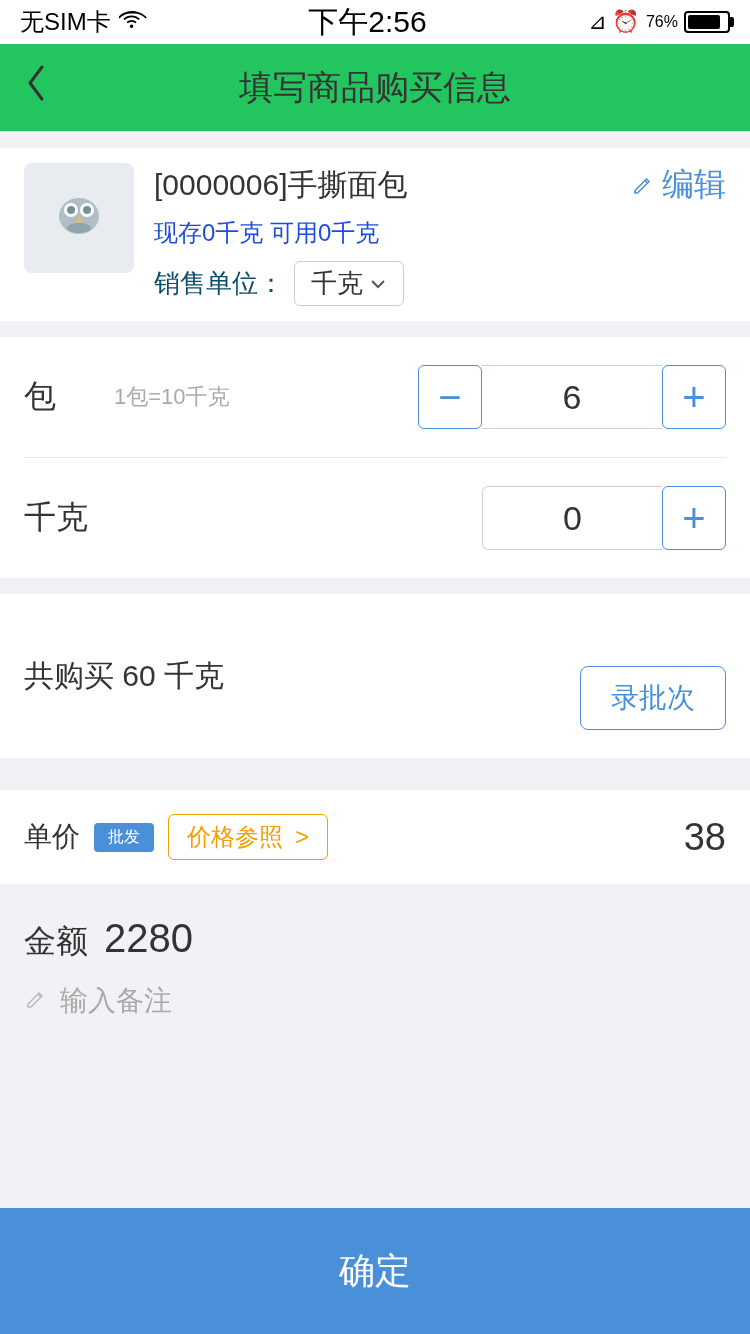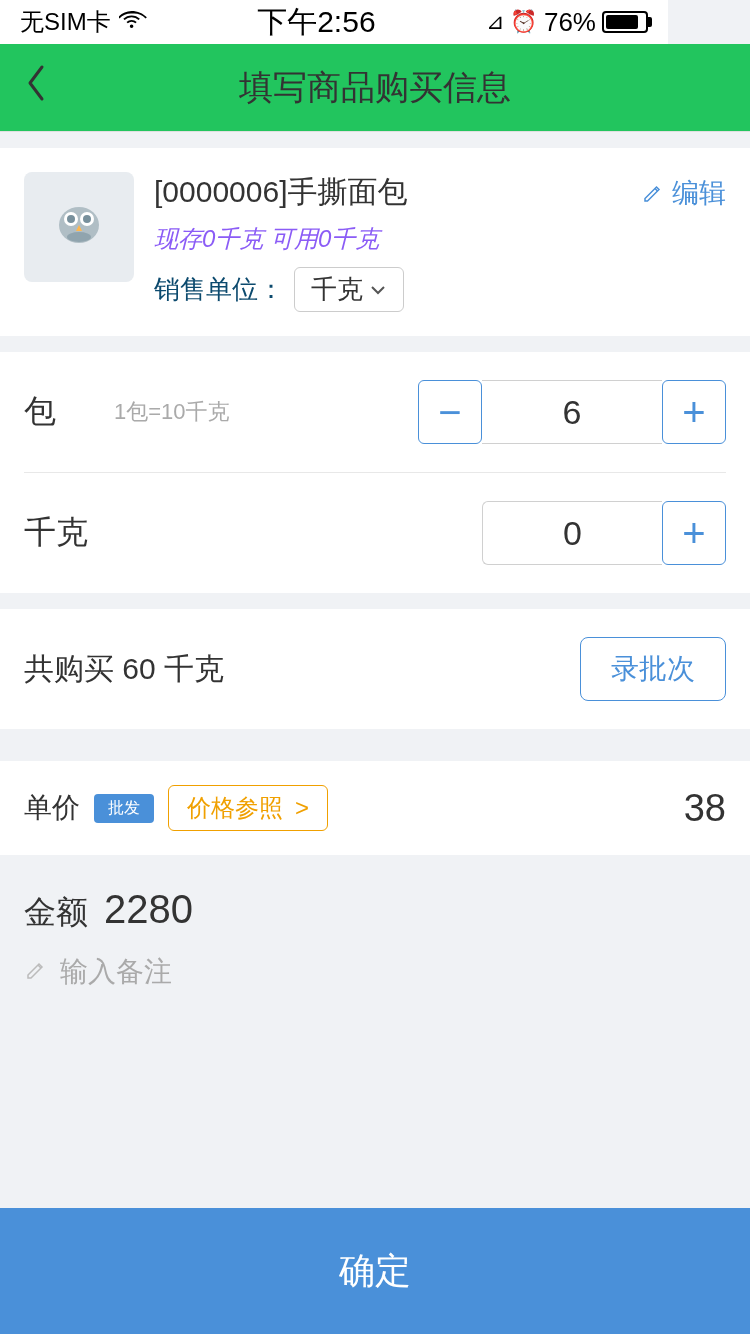--- a/index.html
+++ b/index.html
@@ -7,21 +7,21 @@
     body {
       width: 750px;
       min-height: 1334px;
       font-family: -apple-system, 'PingFang SC', 'Helvetica Neue', Arial, sans-serif;
       background: #f0f2f5;
       font-size: 28px;
     }
 
     
     .status-bar {
-      width: 668px;
+      width: 750px;
       height: 44px;
       background: #fff;
       display: flex;
       align-items: center;
       justify-content: space-between;
       padding: 8px 20px;
       font-size: 26px;
       color: #000;
     }
     .status-left { display: flex; align-items: center; gap: 8px; font-size: 24px; }
@@ -48,21 +48,21 @@
     }
     .nav-title {
       font-size: 34px;
       font-weight: 500;
       color: #333;
     }
 
     
     .product-section {
       background: #fff;
-      padding: 24px 24px;
+      padding: 15px 24px;
       display: flex;
       align-items: flex-start;
       gap: 20px;
       margin-top: 16px;
     }
     .product-thumb {
       width: 110px;
       height: 110px;
       background: #e8ecf0;
       border-radius: 8px;
@@ -80,31 +80,30 @@
       display: flex;
       justify-content: space-between;
       align-items: center;
     }
     .product-name {
       font-size: 30px;
       font-weight: 500;
       color: #333;
     }
     .product-edit {
-      font-size: 27px;
+      font-size: 32px;
       color: #4a90d9;
       display: flex;
       align-items: center;
       gap: 8px;
     }
     .product-stock {
       font-size: 24px;
-      color: #8b5cf6;
+      color: #1d4ed8;
       margin-top: 10px;
-      font-style: italic;
     }
     .product-unit-row {
       display: flex;
       align-items: center;
       gap: 10px;
       margin-top: 12px;
     }
     .product-unit-label {
       font-size: 26px;
       color: #0c4a6e;
@@ -194,20 +193,21 @@
       color: #333;
     }
     .batch-btn {
       border: 1.5px solid #4a90d9;
       background: #fff;
       color: #4a90d9;
       font-size: 28px;
       padding: 12px 30px;
       border-radius: 8px;
       cursor: pointer;
+      margin-top: 44px;
     }
 
     
     .price-section {
       background: #fff;
       padding: 24px 24px;
       margin-top: 16px;
       display: flex;
       align-items: center;
     }
@@ -343,21 +343,21 @@
     <span>
       <svg width="28" height="20" viewBox="0 0 28 20">
           <path d="M14 16a2 2 0 110 4 2 2 0 010-4zm0-5a8 8 0 015.66 2.34l-1.42 1.42A6 6 0 0014 13a6 6 0 00-4.24 1.76L8.34 13.34A8 8 0 0114 11zm0-5a13 13 0 019.19 3.81l-1.42 1.42A11 11 0 0014 8a11 11 0 00-7.77 3.23L4.81 9.81A13 13 0 0114 6zm0-5C20.63 1 26.63 3.69 30.95 8.05l-1.42 1.42A18 18 0 0014 4a18 18 0 00-13.53 5.47L-.95 8.05A20 20 0 0114 1z" fill="#000" transform="scale(0.9)"></path>
         </svg>
     </span>
   </div>
   <div class="status-center">下午2:56</div>
   <div class="status-right">
     <span style="font-size:22px;">⊿</span>
     <span style="font-size:22px;">⏰</span>
-    <span style="font-size:26px;">76%</span>
+    <span style="font-size:16px;">76%</span>
     <span class="battery-icon">
         <span class="battery-fill"></span>
       </span>
   </div>
 </div>
 
 <div class="nav-bar">
   <span class="nav-back">
     <svg width="24" height="40" viewBox="0 0 24 40">
         <polyline points="18,4 6,20 18,36" stroke="#333" stroke-width="3" fill="none" stroke-linecap="round" stroke-linejoin="round"></polyline>

